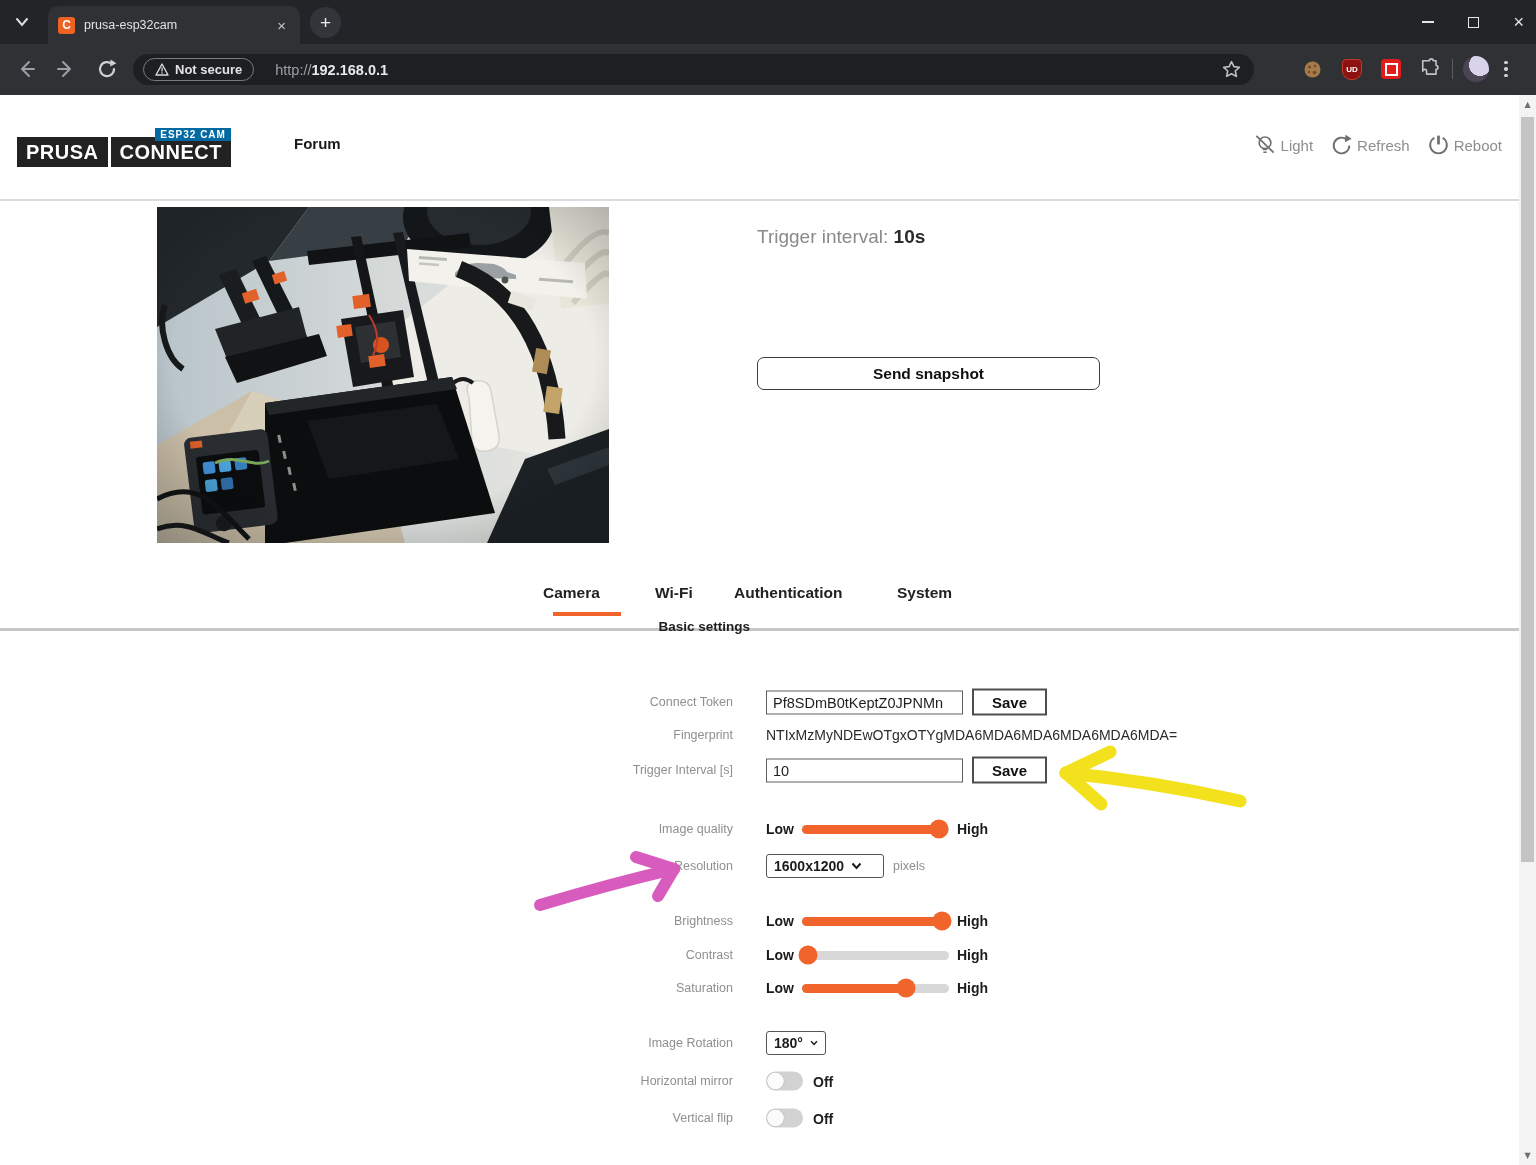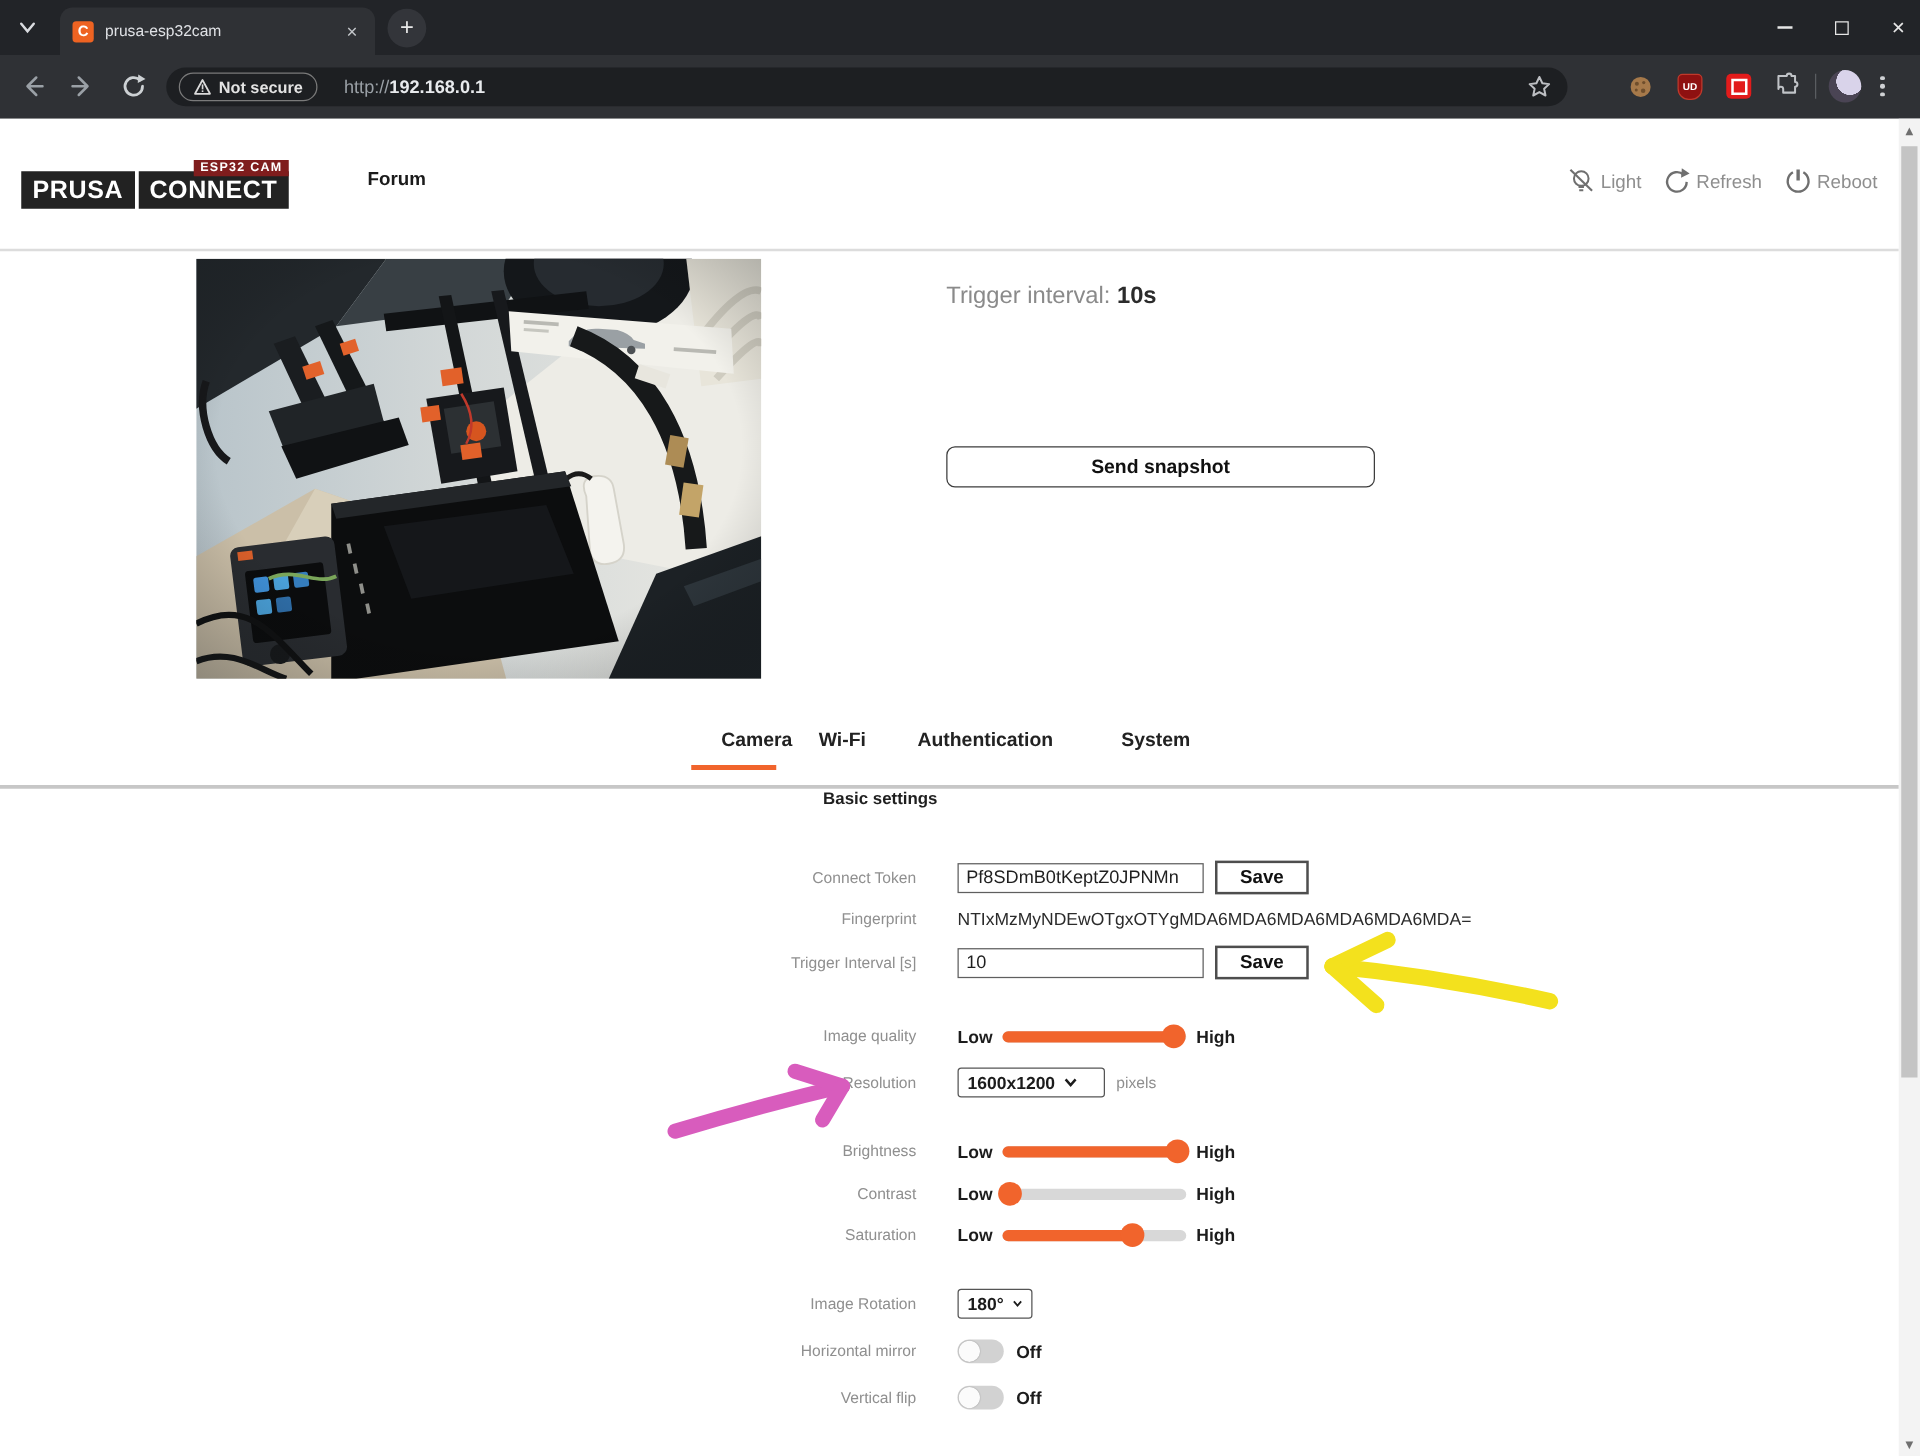--- a/index.html
+++ b/index.html
@@ -45,41 +45,41 @@
             background:radial-gradient(circle at 65% 35%, #d9d3ea 0 45%, #4a4454 46% 100%); }
   .kebab { width:18px; height:22px; display:flex; flex-direction:column; align-items:center; justify-content:center; gap:3px; margin-left:8px; }
   .kebab i { width:3.5px; height:3.5px; border-radius:50%; background:#cfd1d4; }
 
   
   .page { position:absolute; top:95px; left:0; width:1536px; height:1070px; background:#fff; }
 
   .logo { position:absolute; left:17px; top:42px; display:flex; gap:3px; }
   .logo-box { background:#222; color:#fff; font-weight:bold; font-size:20px; letter-spacing:0.5px;
               padding:4px 9px; height:30px; display:flex; align-items:center; }
-  .logo-badge { position:absolute; right:0; top:-9px; background:#7f1d1d; color:#fff; font-weight:bold;
+  .logo-badge { position:absolute; right:0; top:-9px; background:#0369a1; color:#fff; font-weight:bold;
                 font-size:10px; padding:1px 5px; letter-spacing:1px; }
   .forum { position:absolute; left:294px; top:40px; font-weight:bold; font-size:15px; color:#1b1b1b; }
   .hdr-actions { position:absolute; right:34px; top:37px; display:flex; gap:16px; }
   .hdr-item { display:flex; align-items:center; gap:3px; color:#8e8e8e; font-size:15px; }
   .divider1 { position:absolute; left:0; top:104px; width:1519px; height:1.5px; background:#dcdcdc; }
 
   .photo { position:absolute; left:157px; top:112px; width:452px; height:336px; }
 
   .trig-line { position:absolute; left:757px; top:131px; font-size:19px; color:#8a8a8a; }
   .trig-line b { color:#2b2b2b; }
   .act-btn { position:absolute; left:757px; width:343px; height:33px; background:#fff;
              border:1.5px solid #3d3d3d; border-radius:7px; font-weight:bold; font-size:15.5px;
              color:#101010; display:flex; align-items:center; justify-content:center;
              font-family:"Liberation Sans", sans-serif; }
 
   .tabbar span { position:absolute; top:489px; font-weight:bold; font-size:15.5px; color:#222; }
   .tab-underline { position:absolute; left:553px; top:517px; width:68px; height:3.5px; background:#f1642c; }
   .divider2 { position:absolute; left:0; top:533px; width:1519px; height:3px; background:#c7c7c7; }
 
-  .section-title { position:absolute; left:0; top:536px; width:750px; text-align:right;
+  .section-title { position:absolute; left:0; top:524px; width:750px; text-align:right;
                    font-weight:bold; font-size:13.5px; color:#1f1f1f; }
 
   .frow { position:absolute; left:0; width:1519px; height:28px; }
   .frow .flabel { position:absolute; right:786px; top:50%; transform:translateY(-50%);
                   font-size:12.5px; color:#8f8f8f; white-space:nowrap; }
   .frow .ctrl { position:absolute; left:766px; top:50%; transform:translateY(-50%);
                 display:flex; align-items:center; }
   .tinput { width:197px; height:24px; border:1.5px solid #5f5f5f; font-size:14.5px; color:#1f1f1f;
             padding:0 6px; font-family:"Liberation Sans", sans-serif; background:#fff; }
   .savebtn { margin-left:9px; width:75px; height:27px; background:#fff; border:2px solid #4e4e4e;
@@ -321,21 +321,21 @@
       <path d="M58,256 C80,246 96,262 112,254" fill="none" stroke="#7aa65a" stroke-width="3"></path>
       <path d="M8,98 C0,120 10,152 26,162" fill="none" stroke="#17181a" stroke-width="6"></path>
       <rect width="452" height="336" fill="url(#vig)"></rect>
     </svg>
   </div>
 
   <div class="trig-line"><span>Trigger interval: </span><b>10s</b></div>
   <button class="act-btn" style="top:262px">Send snapshot</button>
 
   <div class="tabbar">
-    <span style="left:577px">Camera</span>
+    <span style="left:543px">Camera</span>
     <span style="left:655px">Wi-Fi</span>
     <span style="left:734px">Authentication</span>
     <span style="left:897px">System</span>
   </div>
   <div class="tab-underline"></div>
   <div class="divider2"></div>
 
   <div class="section-title">Basic settings</div>
 
   <div class="frow" style="top:593px">

